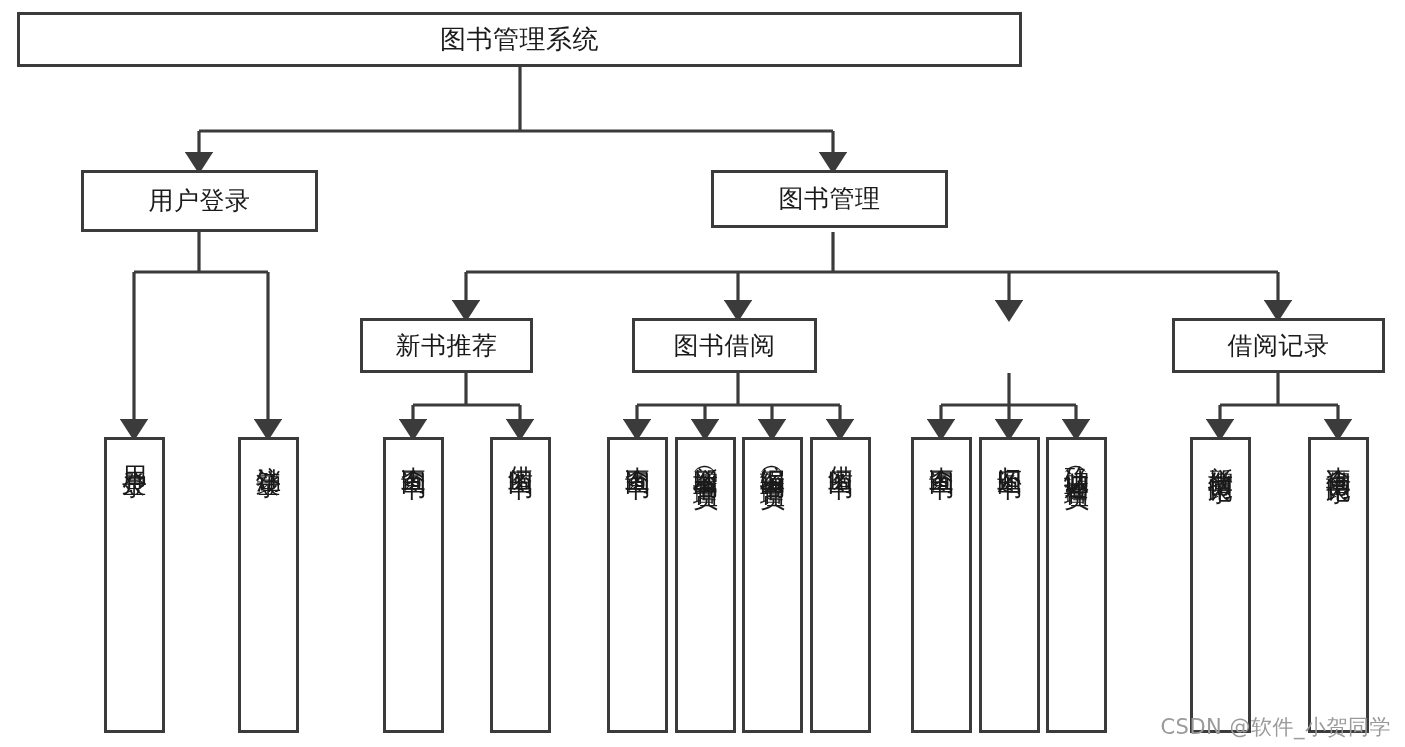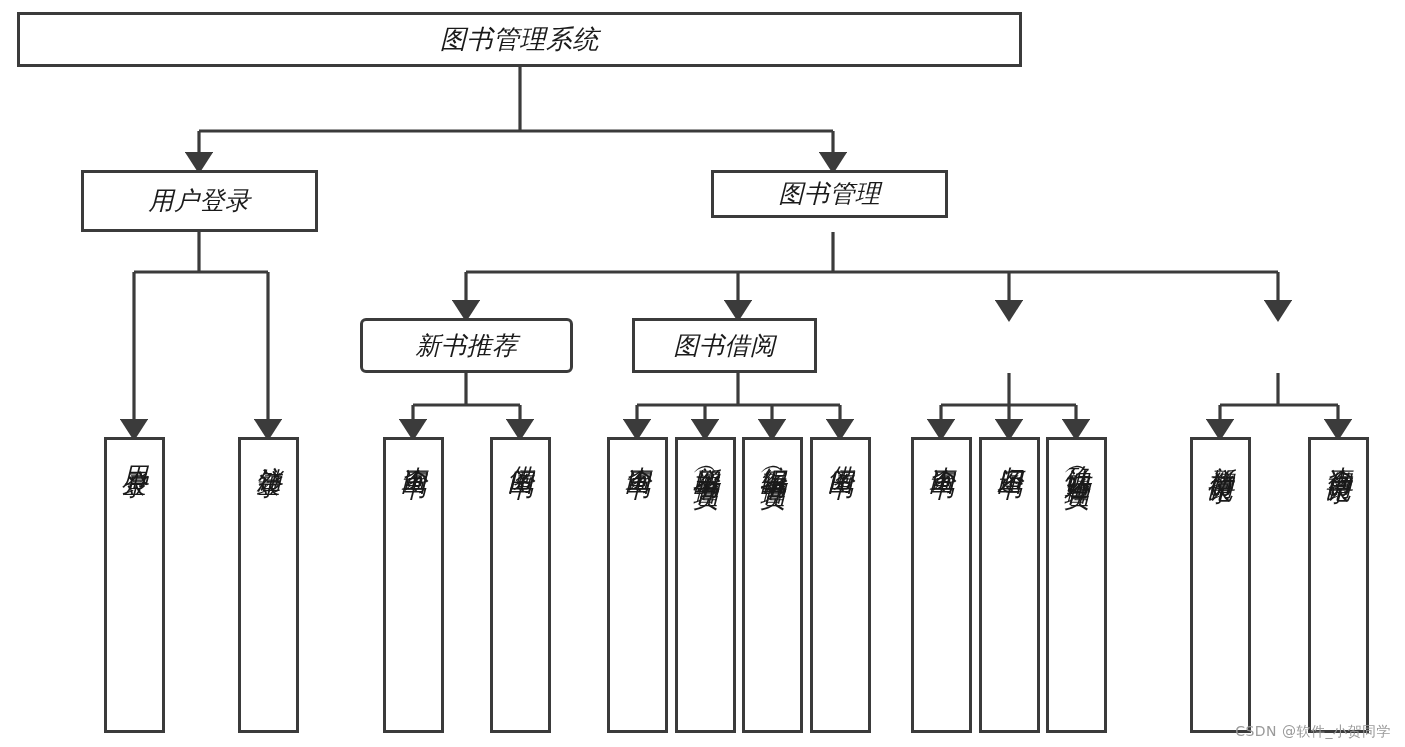--- a/index.html
+++ b/index.html
@@ -34,21 +34,20 @@
     display: flex;
     align-items: center;
     justify-content: center;
     color: #1a1a1a;
   }
   .node-label {
     display: block;
     text-align: left;
     line-height: 1.28;
     letter-spacing: 0.5px;
-    font-style: italic;
   }
   .node.horiz .node-label {
     writing-mode: horizontal-tb;
     font-size: 25px;
   }
   .node.vert {
     align-items: flex-start;
     padding-top: 6px;
   }
   .node.vert .node-label {
@@ -59,21 +58,21 @@
     line-height: 1;
     margin: 0 auto;
   }
   .node.title .node-label {
     font-size: 26px;
   }
   .watermark {
     position: absolute;
     right: 14px;
     bottom: 6px;
-    font-size: 14px;
+    font-size: 21px;
     color: #9a9a9a;
     letter-spacing: 0.5px;
     white-space: nowrap;
     user-select: none;
     margin-left: 23px;
   }
 </style>
 </head>
 <body>
 
@@ -129,29 +128,32 @@
     </g>
   </svg>
 
   <div class="node horiz title" style="left:17px; top:12px; width:1005px; height:55px;">
     <span class="node-label">图书管理系统</span>
   </div>
 
   <div class="node horiz" style="left:81px; top:170px; width:237px; height:62px;">
     <span class="node-label">用户登录</span>
   </div>
-  <div class="node horiz" style="left:711px; top:170px; width:237px; height:48px;">
+  <div class="node horiz" style="left:711px; top:170px; width:237px; height:58px;">
     <span class="node-label">图书管理</span>
   </div>
 
-  <div class="node horiz" style="left:360px; top:318px; width:213px; height:55px;border-radius:6px;">
+  <div class="node horiz" style="left:360px; top:318px; width:173px; height:55px;">
     <span class="node-label">新书推荐</span>
   </div>
   <div class="node horiz" style="left:632px; top:318px; width:185px; height:55px;">
     <span class="node-label">图书借阅</span>
+  </div>
+  <div class="node horiz" style="left:1172px; top:318px; width:213px; height:55px;">
+    <span class="node-label">借阅记录</span>
   </div>
 
   <div class="node vert" style="left:104px; top:437px; width:61px; height:296px;">
     <span class="node-label">用户登录</span>
   </div>
   <div class="node vert" style="left:238px; top:437px; width:61px; height:296px;">
     <span class="node-label">注销登录</span>
   </div>
 
   <div class="node vert" style="left:383px; top:437px; width:61px; height:296px;">

